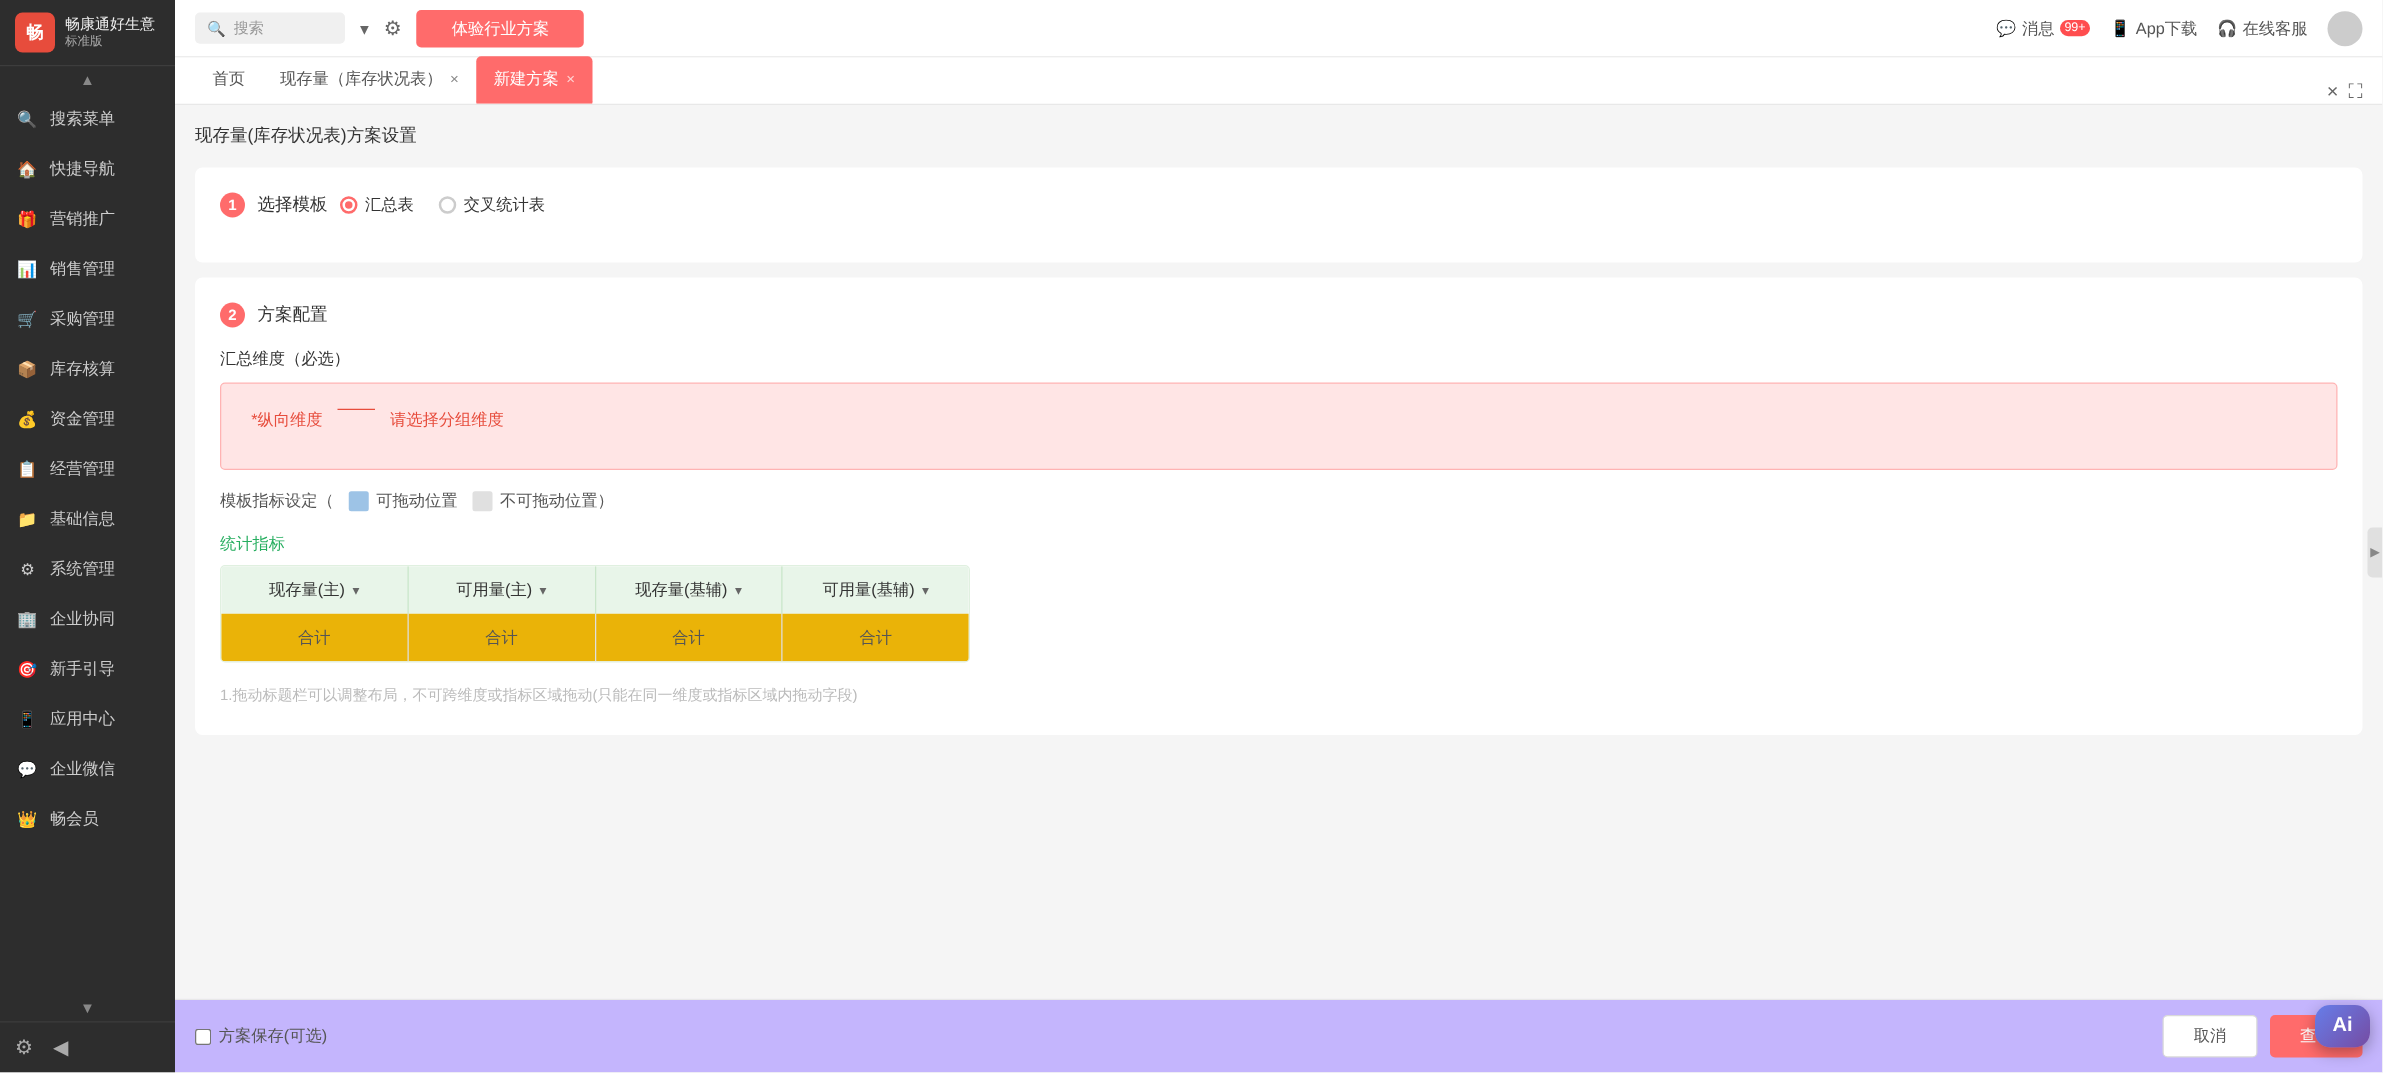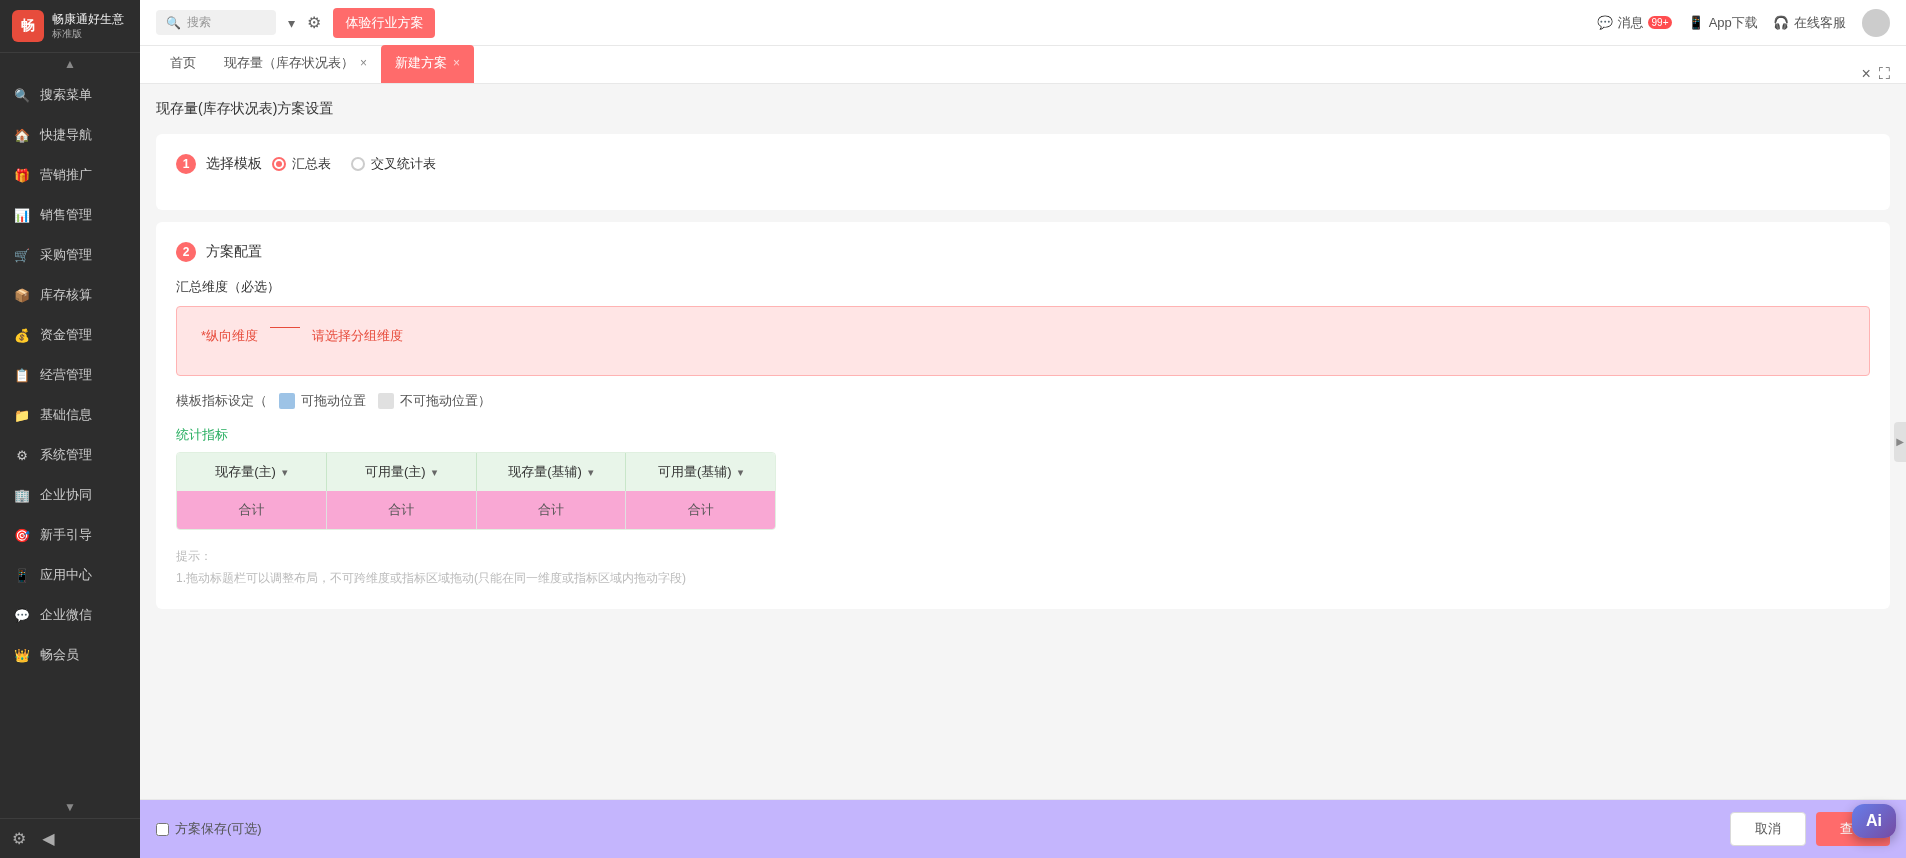--- a/index.html
+++ b/index.html
@@ -109,21 +109,21 @@
       font-size: 12px;
       min-width: 120px;
     }
     .topbar-dropdown { color: #666; cursor: pointer; font-size: 14px; }
     .topbar-settings { color: #666; cursor: pointer; font-size: 16px; }
     .topbar-btn-primary {
       background: #ff6b6b;
       color: white;
       border: none;
       border-radius: 4px;
-      padding: 6px 12px;
+      padding: 6px 28px;
       cursor: pointer;
       font-size: 13px;
       white-space: nowrap;
     }
     .topbar-right {
       margin-left: auto;
       display: flex;
       align-items: center;
       gap: 16px;
       color: #555;
@@ -374,21 +374,21 @@
       gap: 6px;
       border-right: 1px solid #c8e6c9;
       font-size: 13px;
       color: #333;
     }
     .stats-table-header .col:last-child { border-right: none; }
     .stats-table-header .col .chevron { color: #666; font-size: 11px; cursor: pointer; }
 
     .stats-table-body {
       display: flex;
-      background: #f9a8d4;
+      background: #eab308;
     }
     .stats-table-body .col {
       flex: 1;
       padding: 10px 16px;
       display: flex;
       align-items: center;
       justify-content: center;
       border-right: 1px solid #e0e0e0;
       font-size: 13px;
       color: #555;
@@ -686,21 +686,20 @@
         <div class="stats-table-body">
           <div class="col">合计</div>
           <div class="col">合计</div>
           <div class="col">合计</div>
           <div class="col">合计</div>
         </div>
       </div>
 
       
       <div class="tips-section">
-        <div>提示：</div>
         <div>1.拖动标题栏可以调整布局，不可跨维度或指标区域拖动(只能在同一维度或指标区域内拖动字段)</div>
       </div>
     </div>
 
     <div class="right-collapse">▶</div>
   </div>
 
   <div class="footer-bar">
     <label class="footer-checkbox">
       <input type="checkbox" style="">

